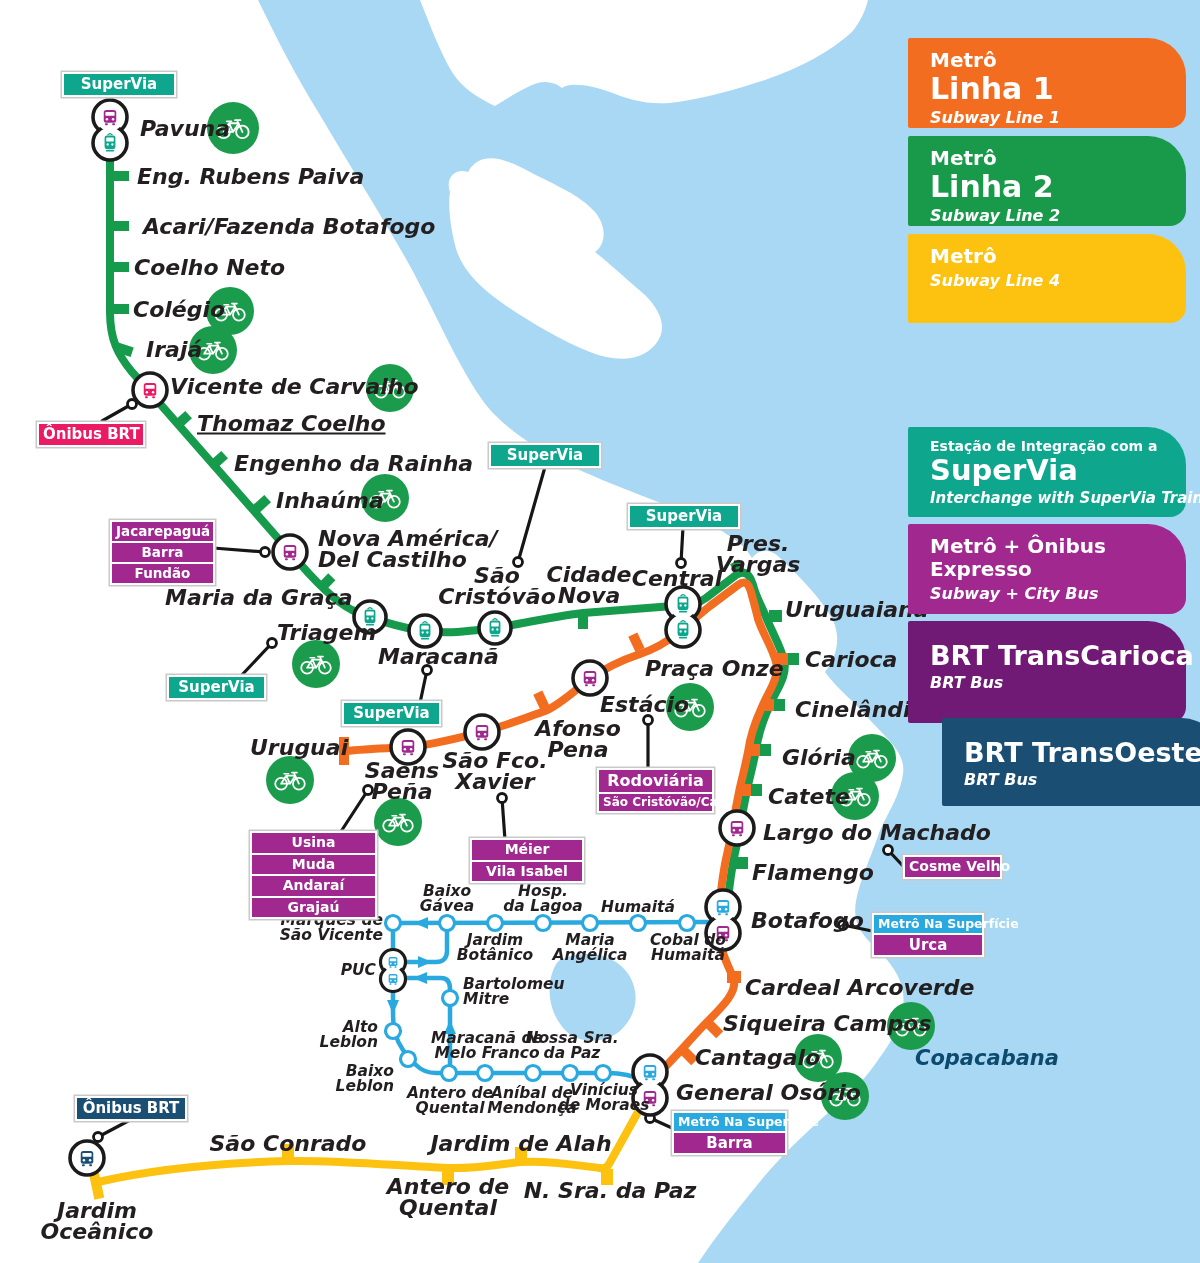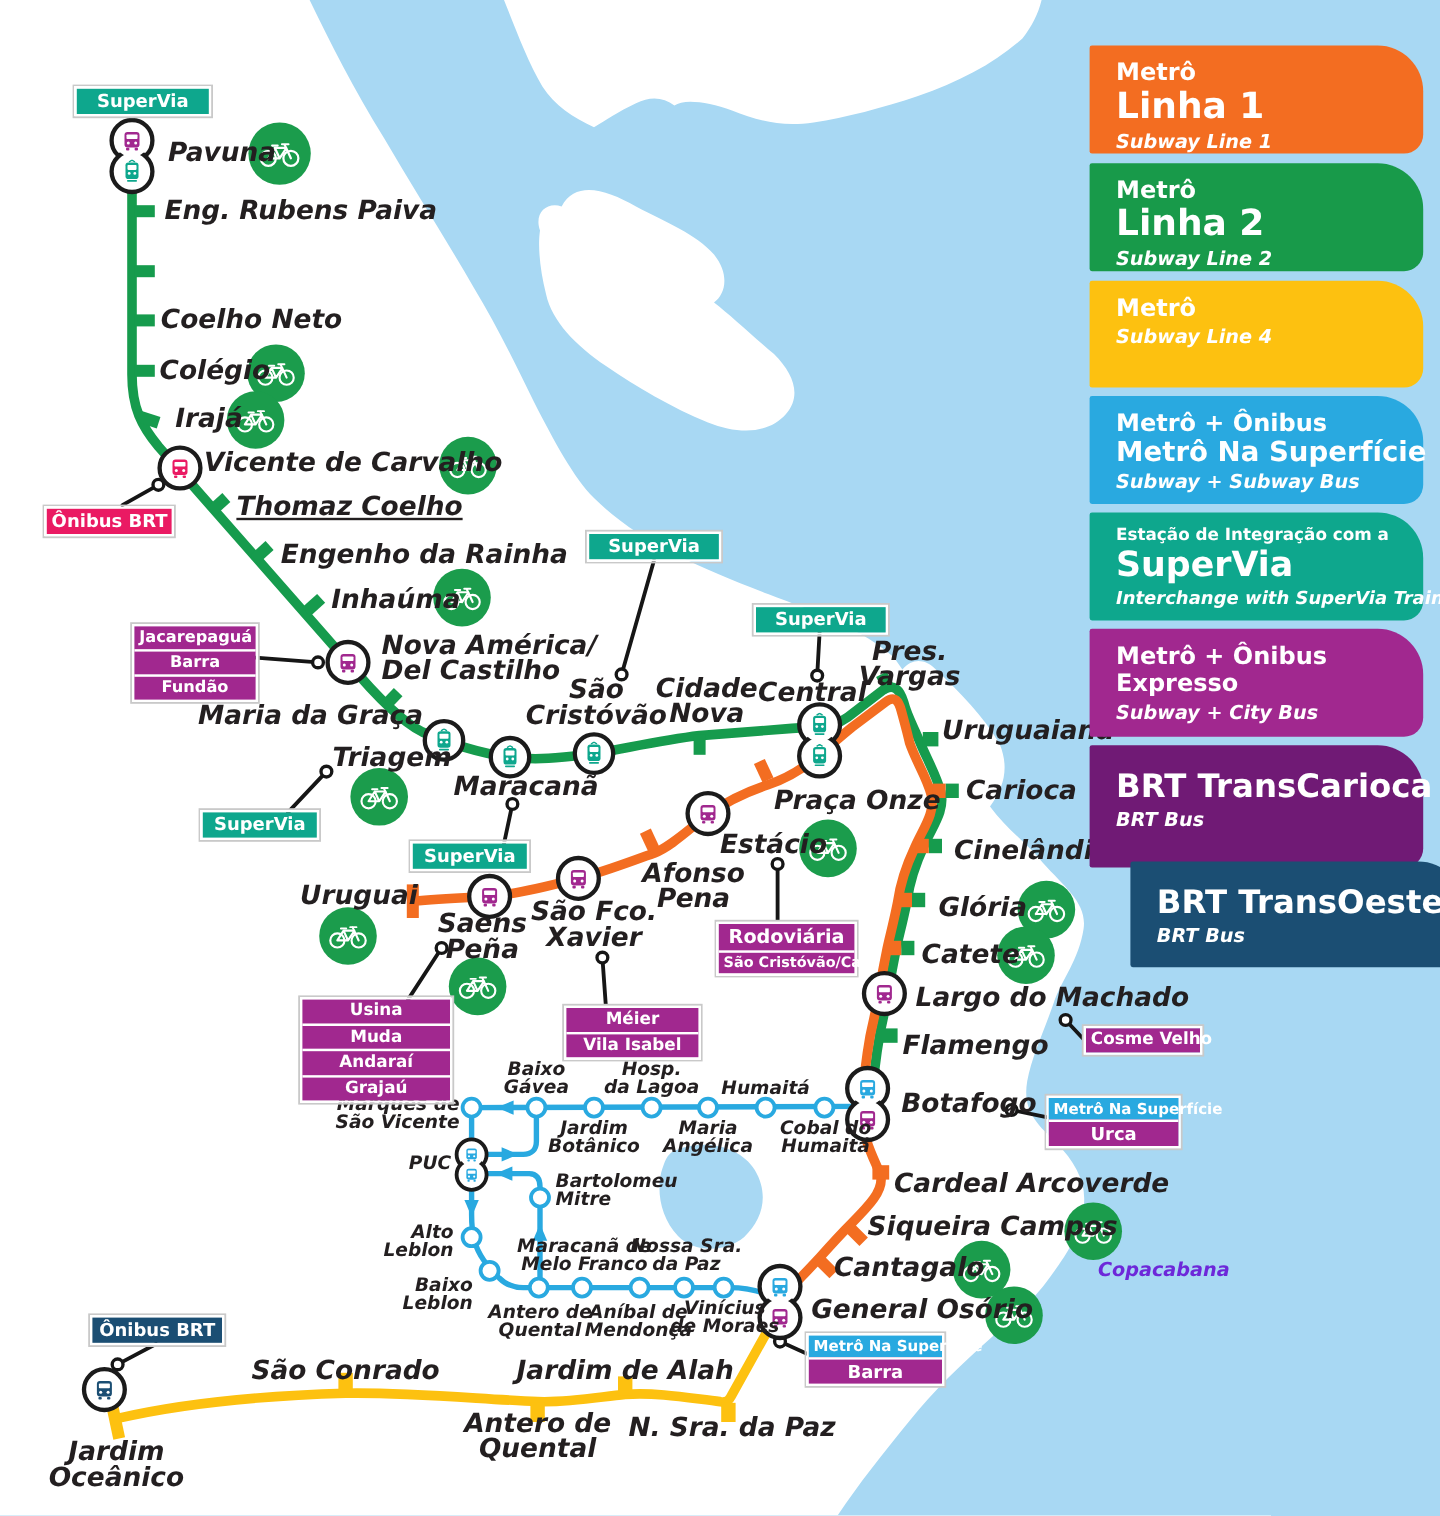--- a/index.html
+++ b/index.html
@@ -2,21 +2,21 @@
 <html><head>
 <meta charset="utf-8">
 <title>Map</title>
 <style>
   html,body{margin:0;padding:0;background:#fff;}
   #stage{position:relative;width:1200px;height:1263px;overflow:hidden;background:#A8D8F3;font-family:"DejaVu Sans",sans-serif;}
   #mapsvg{position:absolute;left:0;top:0;z-index:1;}
   #labels,#badges,#legend{position:absolute;left:0;top:0;width:100%;height:100%;z-index:4;pointer-events:none;}
   .st{position:absolute;font-weight:bold;font-style:italic;color:#231F20;font-size:22px;line-height:21px;white-space:nowrap;}
   .st.sm{font-size:15.5px;line-height:15px;}
-  .st.water{color:#6d28d9;font-size:16px;}
+  .st.water{color:#0c4a6e;font-size:21px;}
   .a-w{transform:translate(0,-50%);}
   .a-c{transform:translate(-50%,-50%);text-align:center;}
   .a-e{transform:translate(-100%,-50%);text-align:right;}
   .badge{position:absolute;border:2px solid #fff;box-shadow:0 0 0 1.5px #c9c9c9;}
   .brow{color:#fff;font-weight:bold;text-align:center;padding:1px 4px;line-height:1.25;white-space:nowrap;}
   .brow + .brow{border-top:2px solid #fff;}
   .bg-teal{background:#0EA78D;}
   .bg-pink{background:#EA1A63;}
   .bg-navy{background:#1B4E73;}
   .bg-purple{background:#A1288F;}
@@ -368,20 +368,23 @@
   </g>
 </svg>
 
 <div id="labels">
       <div class="st a-w" style="left: 140px; top: 128px;">
         <div>Pavuna</div>
       </div>
       <div class="st a-w" style="left: 137px; top: 176px;">
         <div>Eng. Rubens Paiva</div>
       </div>
+      <div class="st a-w" style="left: 143px; top: 226px;">
+        <div>Acari/Fazenda Botafogo</div>
+      </div>
       <div class="st a-w" style="left: 134px; top: 267px;">
         <div>Coelho Neto</div>
       </div>
       <div class="st a-w" style="left: 133px; top: 309px;">
         <div>Colégio</div>
       </div>
       <div class="st a-w" style="left: 146px; top: 349px;">
         <div>Irajá</div>
       </div>
       <div class="st a-w" style="left: 170px; top: 386px;">
@@ -625,25 +628,20 @@
       </div>
       <div class="lg-item" style="left: 908px; top: 136px; width: 278px; height: 90px; background: rgb(24, 154, 74);">
         <div class="lg-label">Metrô</div>
         <div class="lg-title t30">Linha 2</div>
         <div class="lg-sub">Subway Line 2</div>
       </div>
       <div class="lg-item" style="left: 908px; top: 234px; width: 278px; height: 89px; background: rgb(253, 193, 16);">
         <div class="lg-label">Metrô</div>
         <div class="lg-sub">Subway Line 4</div>
       </div>
-      <div class="lg-item" style="left: 908px; top: 330px; width: 278px; height: 90px; background: rgb(41, 169, 224);">
-        <div class="lg-label">Metrô + Ônibus</div>
-        <div class="lg-title t24">Metrô Na Superfície</div>
-        <div class="lg-sub">Subway + Subway Bus</div>
-      </div>
       <div class="lg-item" style="left: 908px; top: 427px; width: 278px; height: 90px; background: rgb(14, 167, 141);">
         <div class="lg-label" style="font-size: 14px;">Estação de Integração com a</div>
         <div class="lg-title t28">SuperVia</div>
         <div class="lg-sub" style="font-size: 15px;">Interchange with SuperVia Trains</div>
       </div>
       <div class="lg-item" style="left: 908px; top: 524px; width: 278px; height: 90px; background: rgb(161, 40, 143);">
         <div class="lg-label">Metrô + Ônibus Expresso</div>
         <div class="lg-sub">Subway + City Bus</div>
       </div>
       <div class="lg-item" style="left: 908px; top: 621px; width: 278px; height: 102px; background: #701a75; padding-top: 20px;">

